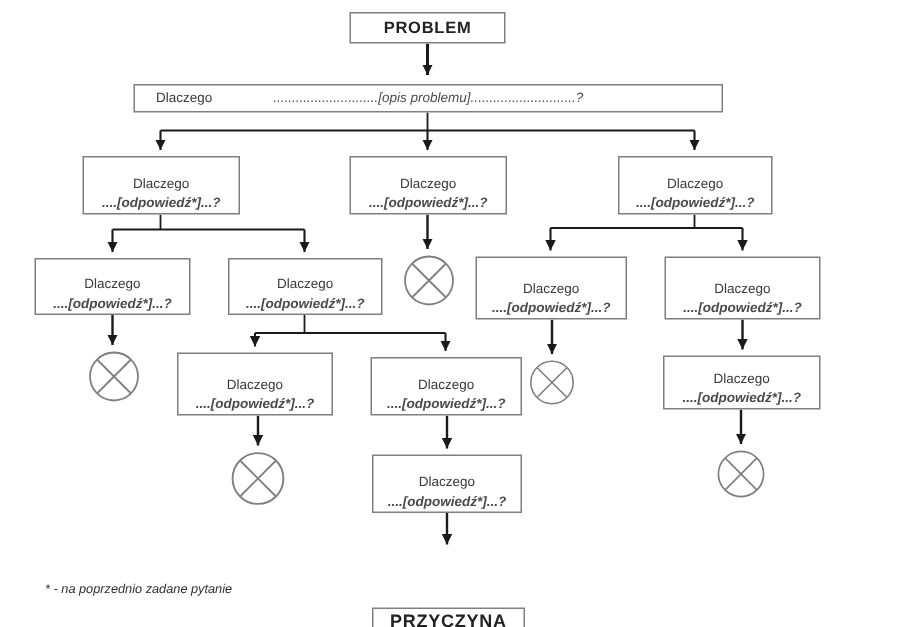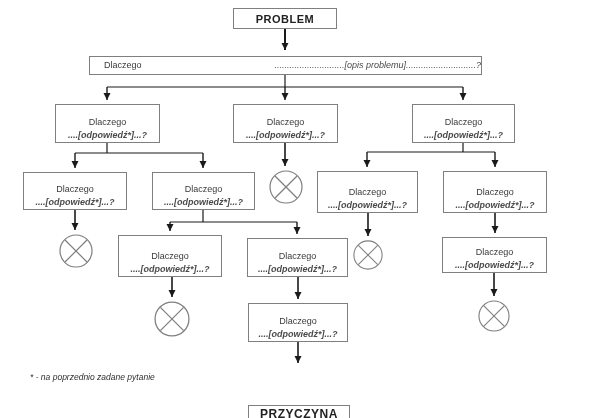--- a/index.html
+++ b/index.html
@@ -13,28 +13,28 @@
     box-sizing:border-box;text-align:center;line-height:1.45;
   }
   .why .l1{font-size:9px;color:#3a3a3a;}
   .why .l2{font-size:9px;font-style:italic;color:#4a4a4a;font-weight:bold;}
   .title-box{font-weight:bold;color:#222;}
   #problem-box{font-size:11px;letter-spacing:.5px;}
   #przyczyna-box{font-size:12px;letter-spacing:.5px;}
   #root-box{flex-direction:row;justify-content:flex-start;}
   #root-box .prefix{font-size:9px;color:#3a3a3a;margin-left:14px;white-space:nowrap;}
   #root-box .body{
-    position:absolute;left:0;right:0;text-align:right;font-size:9px;
+    position:absolute;left:0;right:0;text-align:center;font-size:9px;
     font-style:italic;color:#4a4a4a;white-space:nowrap;
   }
   .xcircle{position:absolute;}
   .xcircle svg{display:block;width:100%;height:100%;}
   #connectors{position:absolute;left:0;top:0;pointer-events:none;}
   #footnote{
-    position:absolute;left:30px;top:372px;font-size:8.5px;font-style:italic;color:#2e2e2e;
+    position:absolute;left:30px;top:387px;font-size:8.5px;font-style:italic;color:#2e2e2e;
   }
   #watermark{
     position:absolute;left:385px;top:374px;font-size:10px;font-weight:bold;
     color:#bcbcbc;line-height:14px;white-space:nowrap;
   }
 </style>
 </head>
 <body>
 
 <div id="stage">

